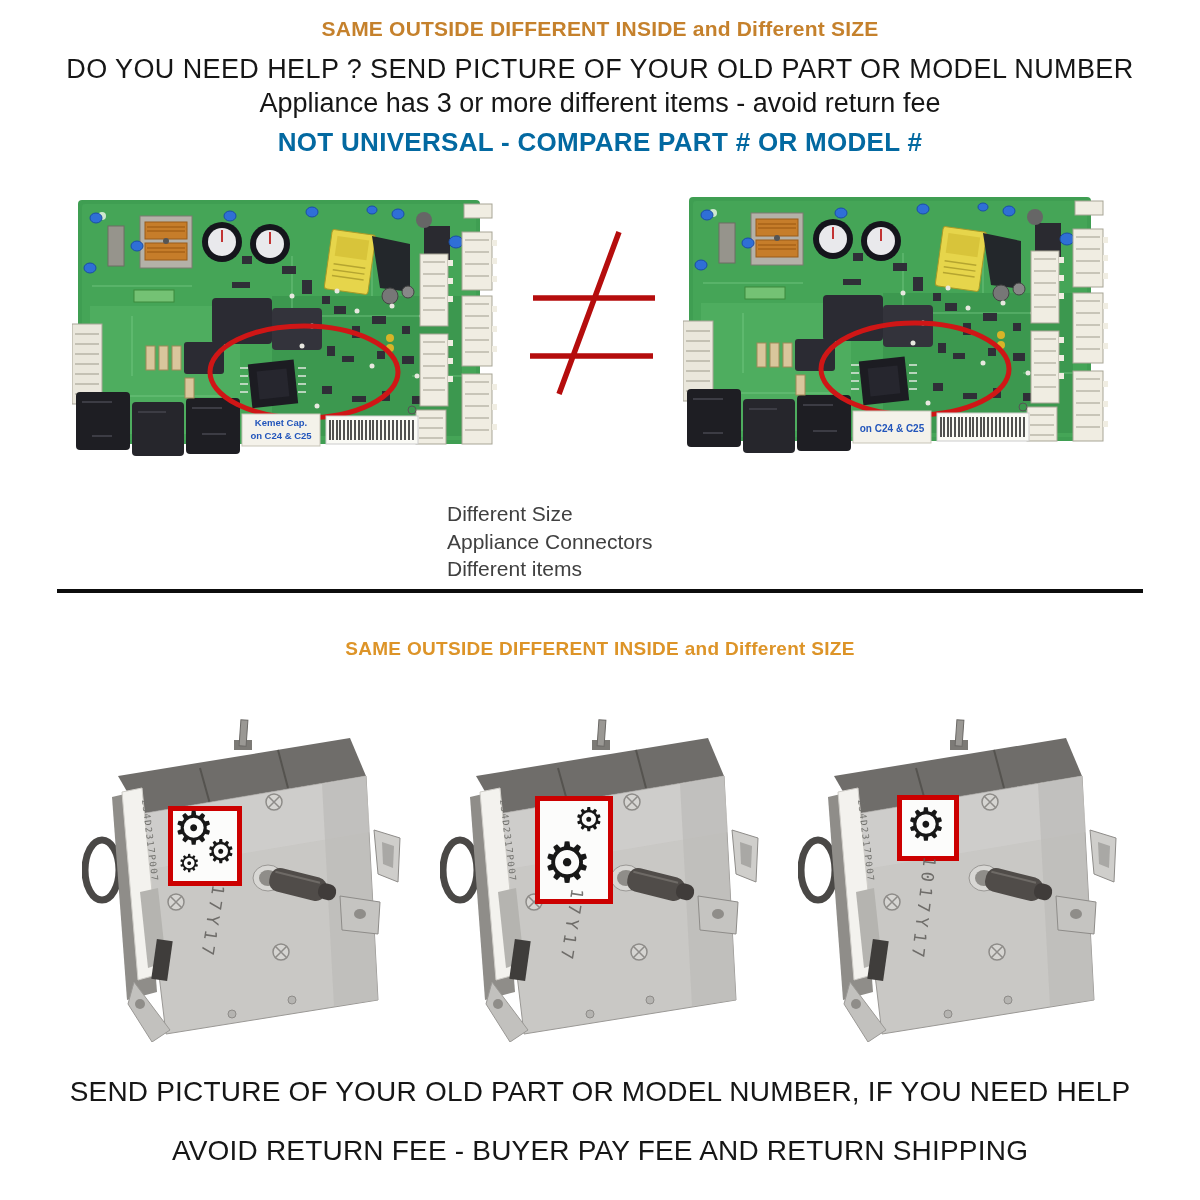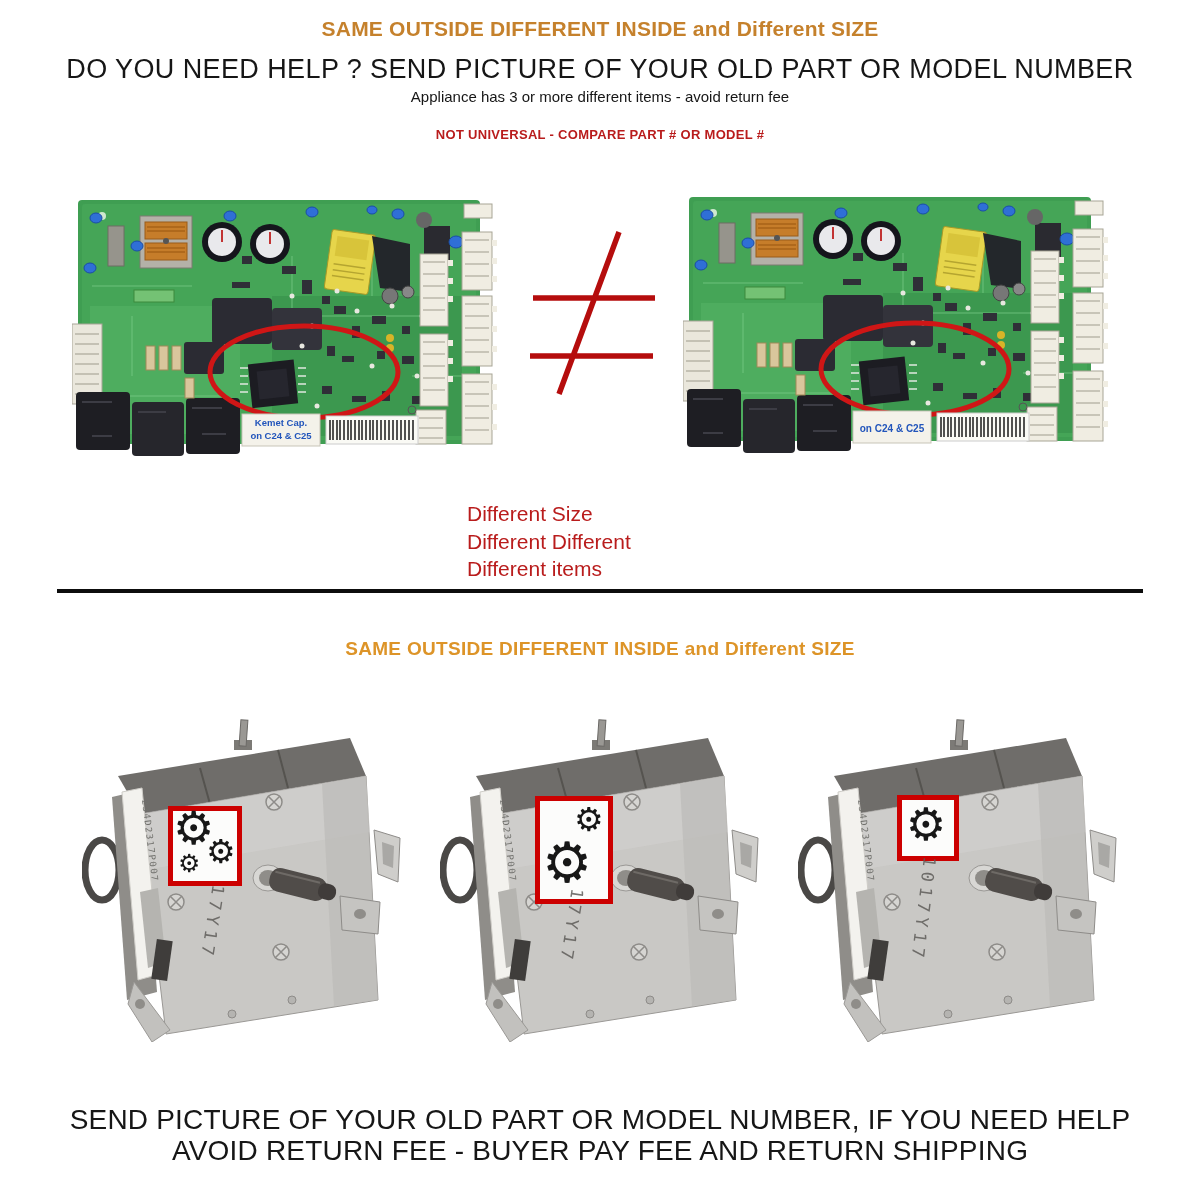--- a/index.html
+++ b/index.html
@@ -8,30 +8,30 @@
     font-family:"Liberation Sans", sans-serif; overflow:hidden; color:#161616;
   }
   .abs{position:absolute;}
   .ctr{left:0; width:1200px; text-align:center;}
 
   
   .h-line1{top:17px; display:flex; justify-content:center; align-items:baseline; gap:9px; width:1200px;}
   .h-line1 .org{font-size:21px; font-weight:bold; color:#c5812c; letter-spacing:0.2px;}
   .h-line1 .blk{font-size:25px; color:#161616; letter-spacing:0.3px;}
   .h-line2{top:54px; font-size:27px; letter-spacing:0.4px;}
-  .h-line3{top:88px; font-size:15px;}
-  .h-line4{top:127px; font-size:13px; font-weight:bold; color:#b91c1c; letter-spacing:0.3px;}
+  .h-line3{top:88px; font-size:27px;}
+  .h-line4{top:127px; font-size:26px; font-weight:bold; color:#0369a1; letter-spacing:0.3px;}
 
   
   .board{width:430px; height:265px;}
   .board-left{left:72px; top:196px;}
   .board-right{left:683px; top:193px;}
   .neq{left:515px; top:222px;}
 
-  .diff-list{left:447px; top:500px; font-size:21px; line-height:27.5px; color:#b91c1c;margin-left:20px;}
+  .diff-list{left:447px; top:500px; font-size:21px; line-height:27.5px; color:#404040;}
   .divider{left:57px; top:589px; width:1086px; height:4px; background:#0d0d0d;}
   .mid-heading{top:638px; font-size:19px; font-weight:bold; color:#dd9428; letter-spacing:0.3px;}
 
   
   .timer{width:320px; height:330px;}
   .timer-1{left:82px; top:712px;}
   .timer-2{left:440px; top:712px;}
   .timer-3{left:798px; top:712px;}
 
   .gearbox{background:#fcfcfb; border:5px solid #cc0000; box-sizing:border-box;}
@@ -42,21 +42,21 @@
 
   .stamp{
     writing-mode:vertical-rl; font-family:"DejaVu Sans Mono", monospace;
     font-size:17px; letter-spacing:5px; color:#5f5d5a; opacity:.85;
   }
   .stamp-1{left:198px; top:884px; height:135px; transform:rotate(9deg);}
   .stamp-2{left:558px; top:888px; height:125px; transform:rotate(9deg);}
   .stamp-3{left:910px; top:856px; height:165px; transform:rotate(7deg);}
 
   
-  .f-line1{top:1104px; font-size:28px; letter-spacing:0.2px;}
+  .f-line1{top:1076px; font-size:28px; letter-spacing:0.2px;}
   .f-line2{top:1111px; font-size:28px; letter-spacing:0.2px;margin-top:24px;}
 </style>
 </head>
 <body>
 
 <div class="page">
 
   <svg width="0" height="0" style="position:absolute" aria-hidden="true">
     <defs>
       <g id="pcb">
@@ -268,21 +268,21 @@
     <path d="M18,76 H140 M15,134 H138 M104,10 L44,172" stroke="#b50d0d" stroke-width="5.5" fill="none"></path>
   </svg>
 
   <svg class="abs board board-right" viewBox="0 0 430 265">
     <use href="#pcb"></use>
     <text x="209" y="239" text-anchor="middle" font-size="10" font-weight="bold" fill="#2255bb" font-family="Liberation Sans, sans-serif">on C24 &amp; C25</text>
   </svg>
 
   <div class="abs diff-list">
     <div>Different Size</div>
-    <div>Different Different</div>
+    <div>Appliance Connectors</div>
     <div>Different items</div>
   </div>
 
   <div class="abs divider"></div>
 
   <div class="abs ctr mid-heading">SAME OUTSIDE DIFFERENT INSIDE and Different SIZE</div>
 
   <svg class="abs timer timer-1" viewBox="0 0 320 330">
       <use href="#timer"></use>
     </svg>

